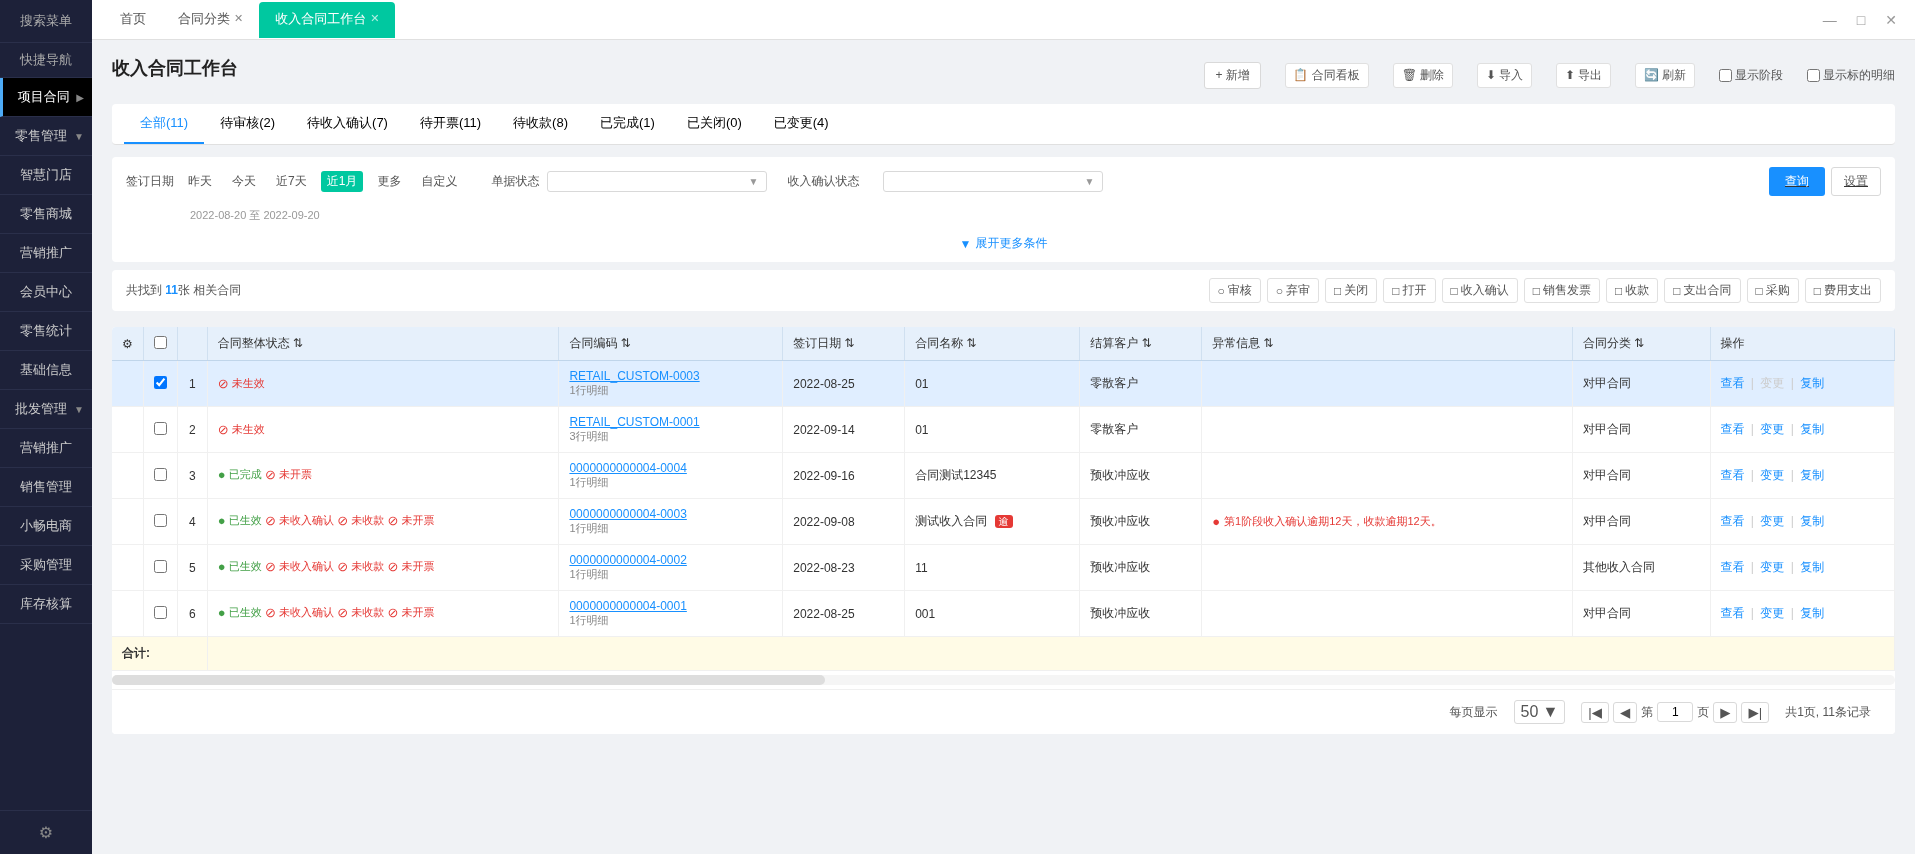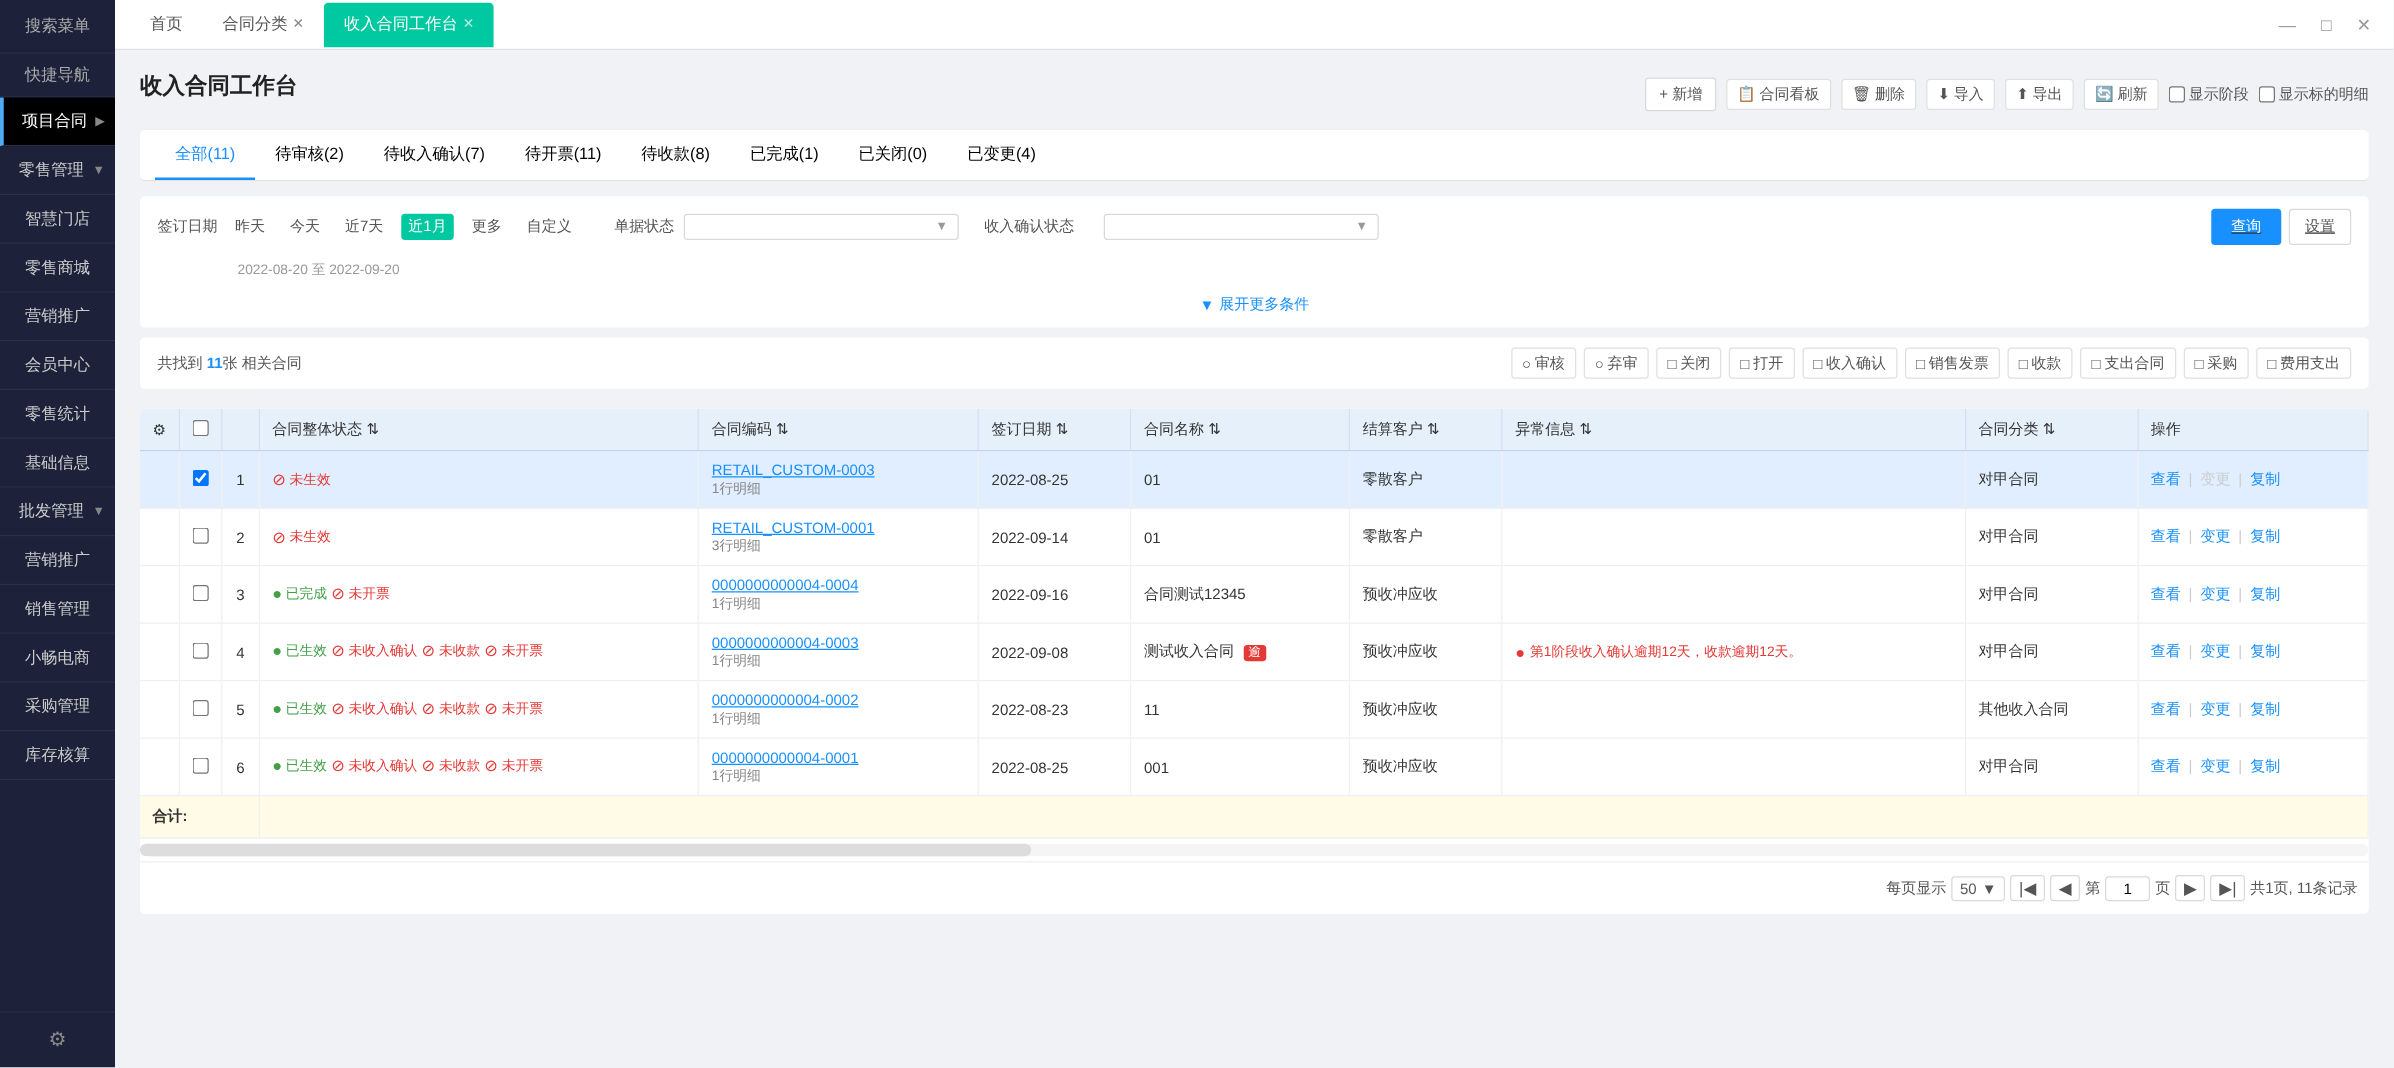--- a/index.html
+++ b/index.html
@@ -74,31 +74,31 @@
     .status-icon { font-size: 13px; }
     .link-text { color: #1890ff; text-decoration: underline; cursor: pointer; }
     .sub-text { font-size: 11px; color: #888; }
     .op-link { color: #1890ff; cursor: pointer; font-size: 12px; }
     .op-sep { color: #ccc; margin: 0 3px; }
     .op-disabled { color: #ccc; font-size: 12px; }
     .error-text { color: #e53935; font-size: 11px; }
     .error-icon { color: #e53935; font-size: 13px; }
     
     
-    .table-footer { background: #fff; padding: 10px 9px; display: flex; align-items: center; justify-content: flex-end; gap: 4px; border-top: 1px solid #f0f0f0; font-size: 12px; color: #555; }
-    .page-size-select { border: 1px solid #d9d9d9; border-radius: 3px; padding: 2px 6px; font-size: 12px; cursor: pointer; display: inline-flex; align-items: flex-end; gap: 4px; }
+    .table-footer { background: #fff; padding: 10px 24px; display: flex; align-items: center; justify-content: flex-end; gap: 16px; border-top: 1px solid #f0f0f0; font-size: 12px; color: #555; }
+    .page-size-select { border: 1px solid #d9d9d9; border-radius: 3px; padding: 2px 6px; font-size: 16px; cursor: pointer; display: inline-flex; align-items: flex-end; gap: 4px; }
     .page-nav { display: flex; align-items: center; gap: 4px; }
     .page-nav-btn { border: 1px solid #d9d9d9; background: #fff; padding: 2px 6px; border-radius: 3px; cursor: pointer; color: #555; }
     .page-num-input { border: 1px solid #d9d9d9; border-radius: 3px; padding: 2px 6px; width: 36px; text-align: center; font-size: 12px; }
     
     
     .summary-row { background: #fffbe6 !important; font-weight: bold; }
     
     .header-area { display: flex; align-items: center; justify-content: space-between; margin-bottom: 10px; }
-    .header-right-btns { display: flex; align-items: center; gap: 8px; }
+    .header-right-btns { display: flex; align-items: center; gap: 24px; }
     .scrollbar-area { height: 10px; background: #f5f5f5; border-radius: 5px; margin: 4px 0; }
     .scrollbar-thumb { height: 10px; width: 40%; background: #ddd; border-radius: 5px; }
   </style>
 </head>
 <body>
 
 <div class="app-container">
 
   <div class="sidebar">
     <div class="sidebar-search">搜索菜单</div>

